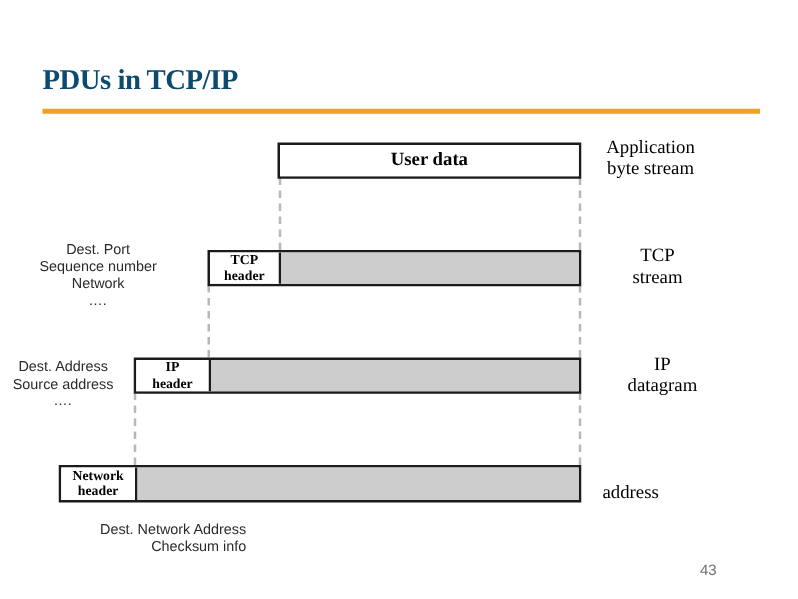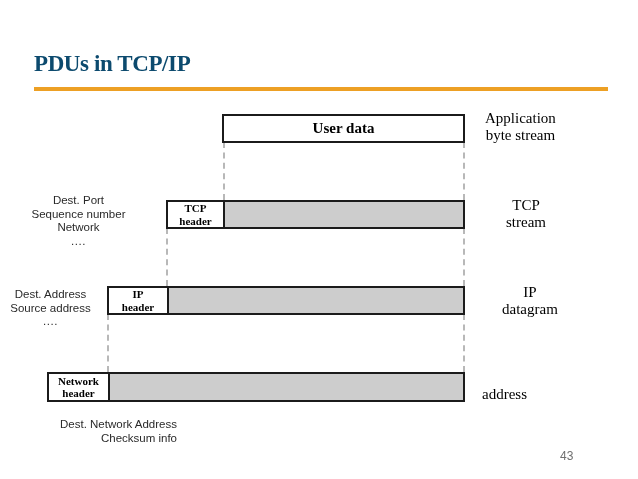--- a/index.html
+++ b/index.html
@@ -128,20 +128,21 @@
     letter-spacing: 0.5px;
   }
   .annot-bottom {
     position: absolute;
     font-family: "Liberation Sans", sans-serif;
     font-size: 11.5px;
     line-height: 13.5px;
     color: #2a2a2a;
     text-align: right;
     white-space: nowrap;
+    padding-left: 20px;
   }
 
   
   #page-number {
     position: absolute;
     left: 560px;
     top: 449px;
     width: 40px;
     text-align: left;
     font-family: "Liberation Sans", sans-serif;

